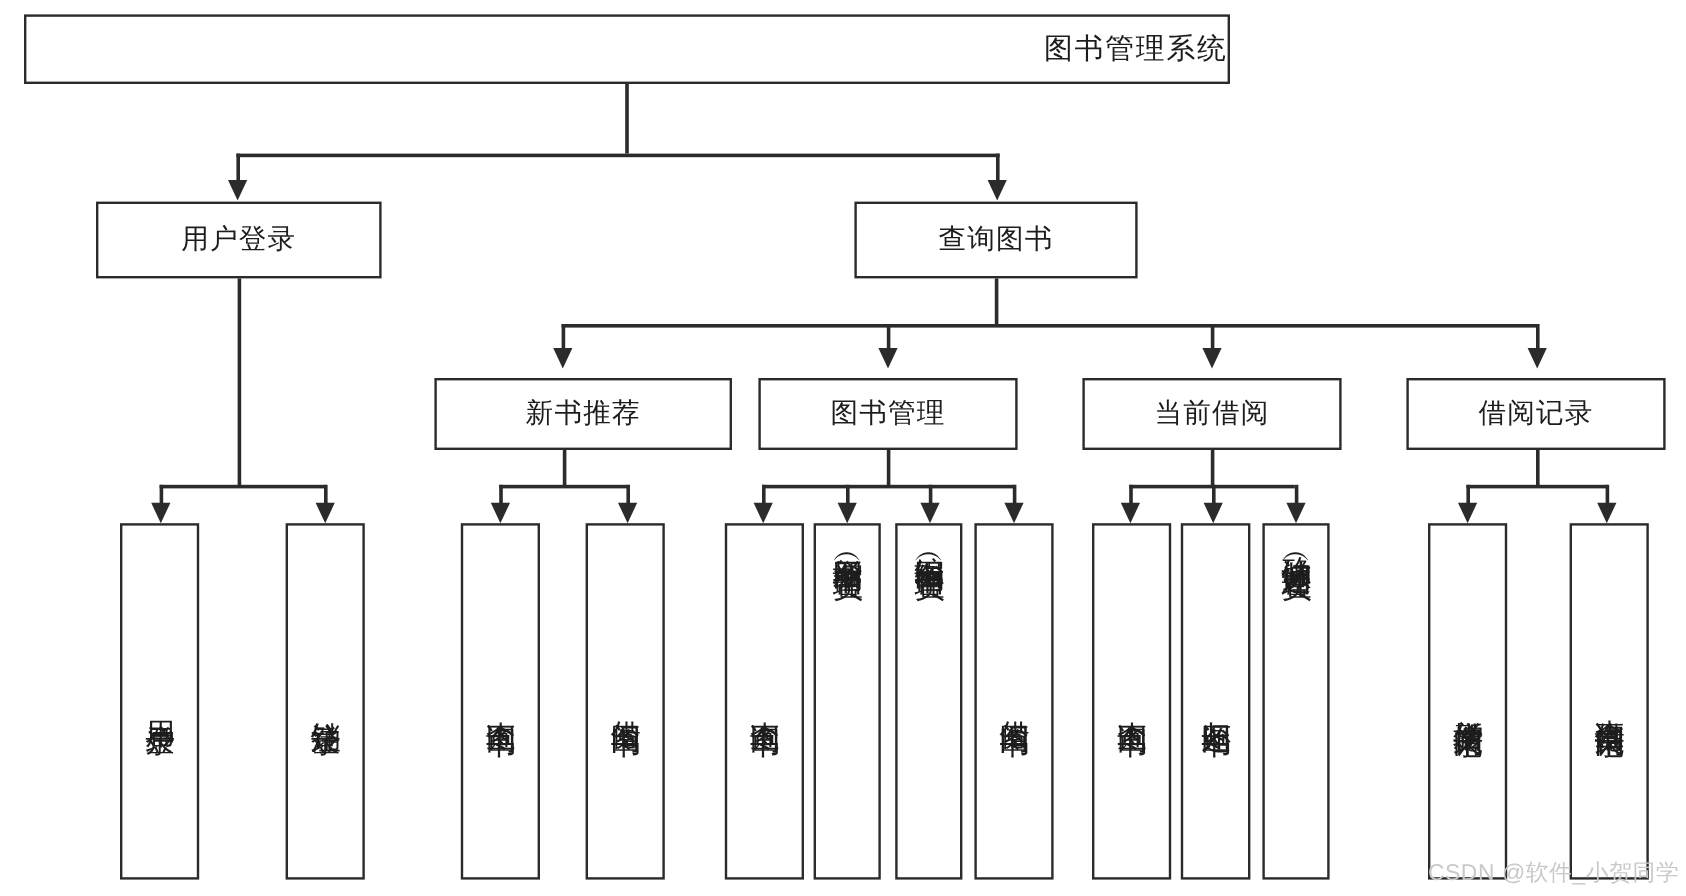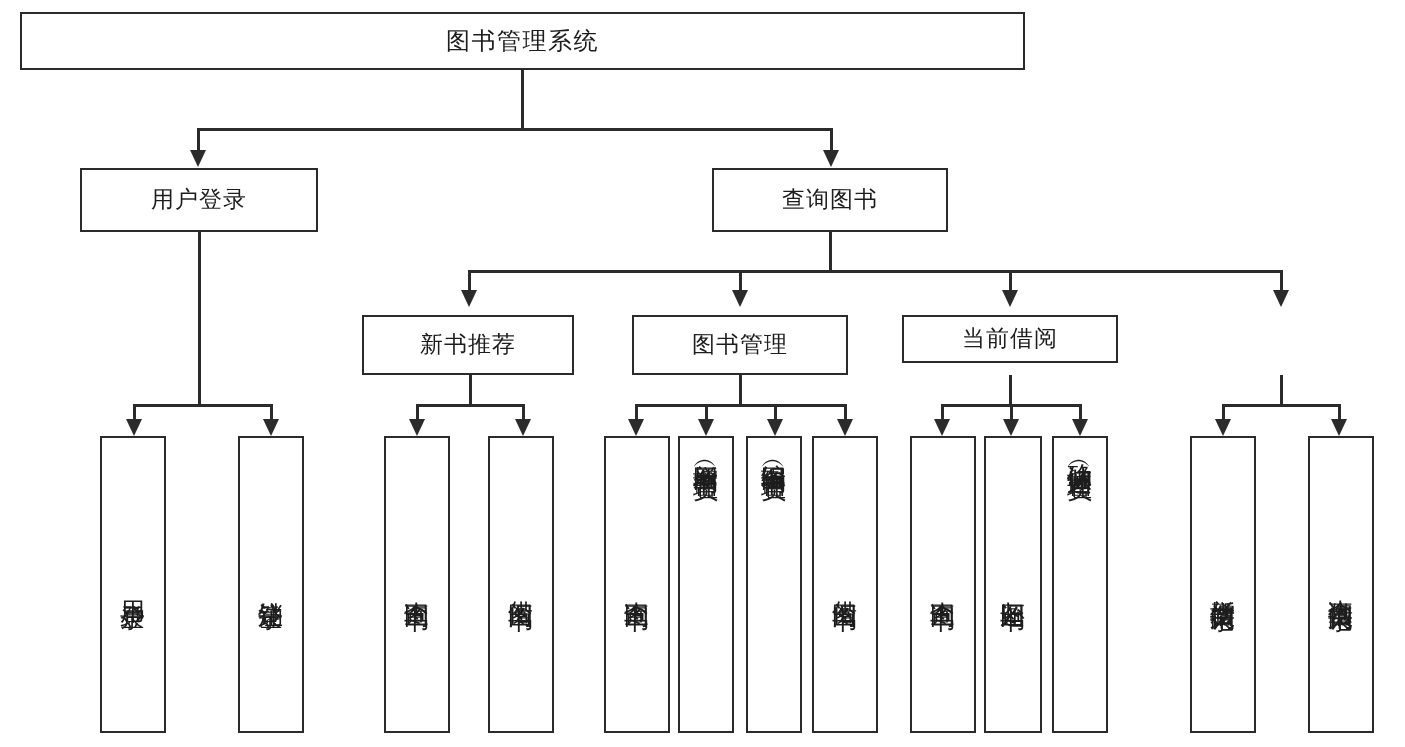--- a/index.html
+++ b/index.html
@@ -79,21 +79,21 @@
     letter-spacing: 0.5px;
     white-space: nowrap;
     pointer-events: none;
   }
 </style>
 </head>
 <body>
 
 <div id="canvas">
 
-  <div class="node node-h node-root" style="left:20px; top:12px; width:1005px; height:58px;">
+  <div class="node node-h node-root" style="left:20px; top:12px; width:1005px; height:58px;justify-content:flex-end;">
     <span class="label">图书管理系统</span>
   </div>
 
   <div class="edge edge-v" style="left:521px; top:70px; width:2.5px; height:58px;"></div>
   <div class="edge edge-h" style="left:197px; top:128px; width:636px; height:2.5px;"></div>
   <div class="edge edge-v" style="left:197px; top:128px; width:2.5px; height:25px;"></div>
   <div class="arrow" style="left:190px; top:150px;"></div>
   <div class="edge edge-v" style="left:830px; top:128px; width:2.5px; height:25px;"></div>
   <div class="arrow" style="left:823px; top:150px;"></div>
 
@@ -115,28 +115,31 @@
   <div class="edge edge-h" style="left:468px; top:270px; width:814px; height:2.5px;"></div>
   <div class="edge edge-v" style="left:468px; top:270px; width:2.5px; height:23px;"></div>
   <div class="arrow" style="left:461px; top:290px;"></div>
   <div class="edge edge-v" style="left:739px; top:270px; width:2.5px; height:23px;"></div>
   <div class="arrow" style="left:732px; top:290px;"></div>
   <div class="edge edge-v" style="left:1009px; top:270px; width:2.5px; height:23px;"></div>
   <div class="arrow" style="left:1002px; top:290px;"></div>
   <div class="edge edge-v" style="left:1280px; top:270px; width:2.5px; height:23px;"></div>
   <div class="arrow" style="left:1273px; top:290px;"></div>
 
-  <div class="node node-h" style="left:362px; top:315px; width:212px; height:60px;">
+  <div class="node node-h" style="left:362px; top:315px; width:248px; height:60px;">
     <span class="label">新书推荐</span>
   </div>
   <div class="node node-h" style="left:632px; top:315px; width:216px; height:60px;">
     <span class="label">图书管理</span>
   </div>
-  <div class="node node-h" style="left:902px; top:315px; width:216px; height:48px;">
+  <div class="node node-h" style="left:902px; top:315px; width:216px; height:60px;">
     <span class="label">当前借阅</span>
+  </div>
+  <div class="node node-h" style="left:1172px; top:315px; width:216px; height:60px;">
+    <span class="label">借阅记录</span>
   </div>
 
   <div class="edge edge-v" style="left:469px; top:375px; width:2.5px; height:31px;"></div>
   <div class="edge edge-h" style="left:416px; top:404px; width:108px; height:2.5px;"></div>
   <div class="edge edge-v" style="left:416px; top:404px; width:2.5px; height:18px;"></div>
   <div class="arrow" style="left:409px; top:419px;"></div>
   <div class="edge edge-v" style="left:522px; top:404px; width:2.5px; height:18px;"></div>
   <div class="arrow" style="left:515px; top:419px;"></div>
 
   <div class="edge edge-v" style="left:739px; top:375px; width:2.5px; height:31px;"></div>
@@ -203,14 +206,15 @@
     <span class="label">确认归还（管理员）</span>
   </div>
 
   <div class="node node-v leaf-short" style="left:1190px; top:436px; width:66px; height:297px;">
     <span class="label">新增借阅记录</span>
   </div>
   <div class="node node-v leaf-short" style="left:1308px; top:436px; width:66px; height:297px;">
     <span class="label">查询借阅记录</span>
   </div>
 
+  <div class="watermark" style="left:1190px; top:714px;">CSDN @软件_小贺同学</div>
 
 </div>
 
 </body></html>

